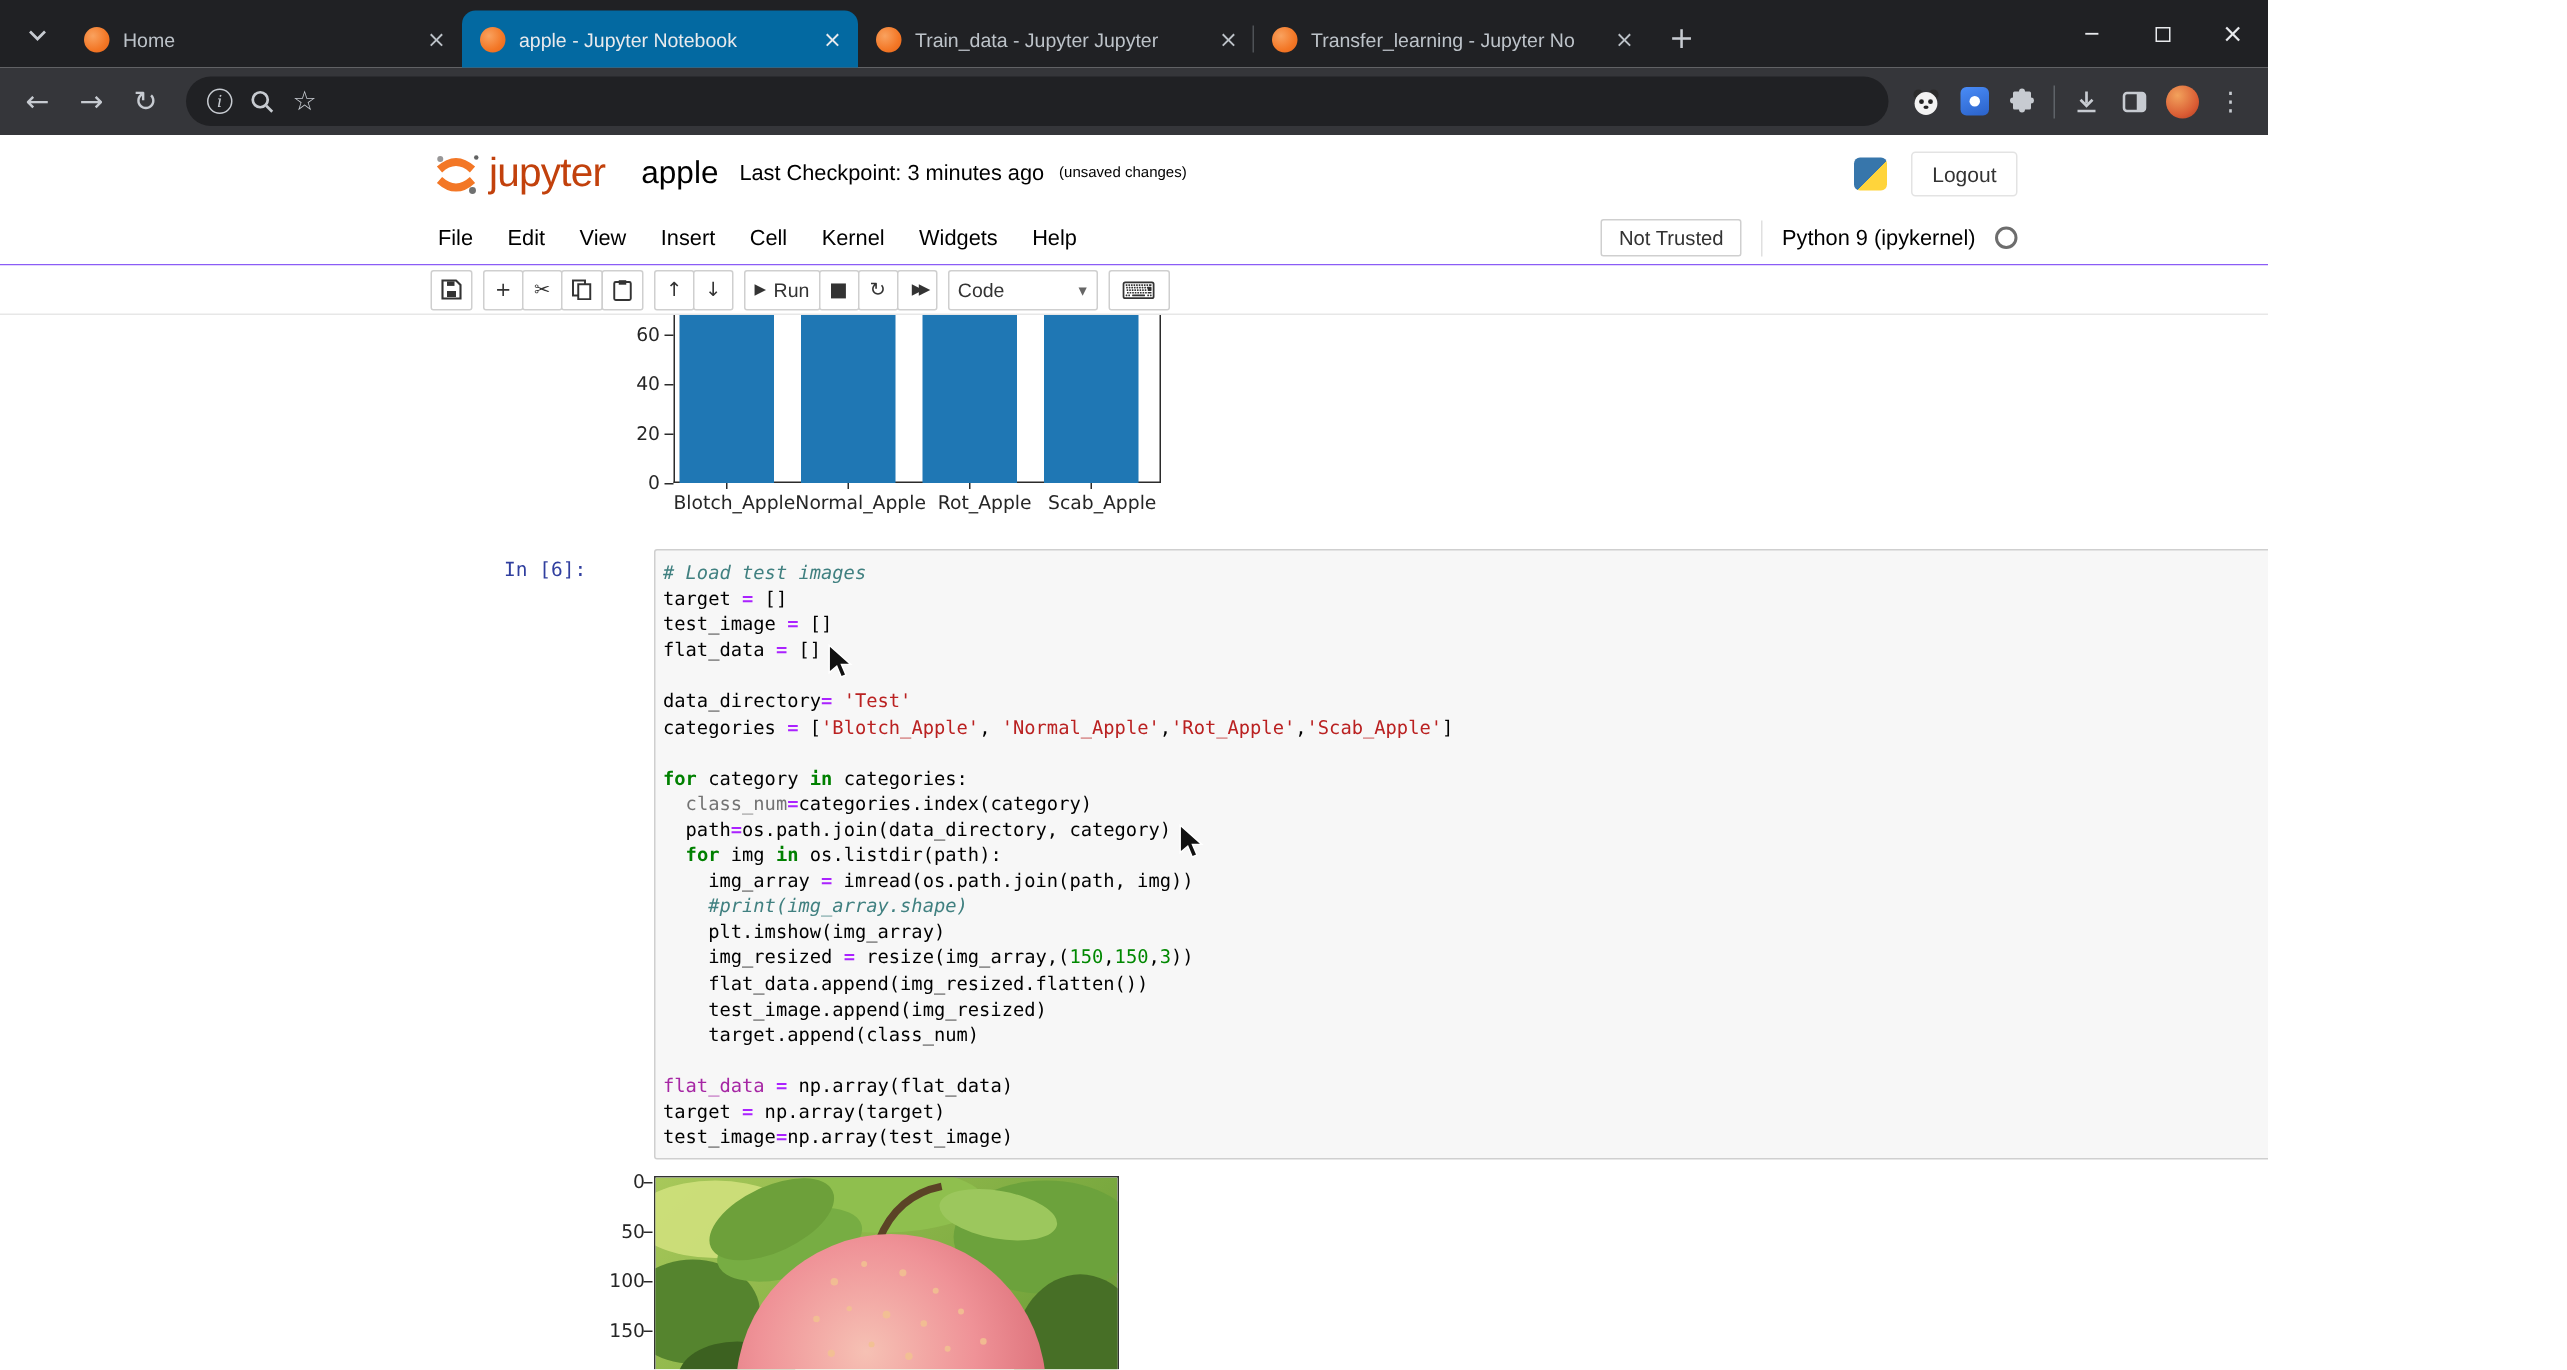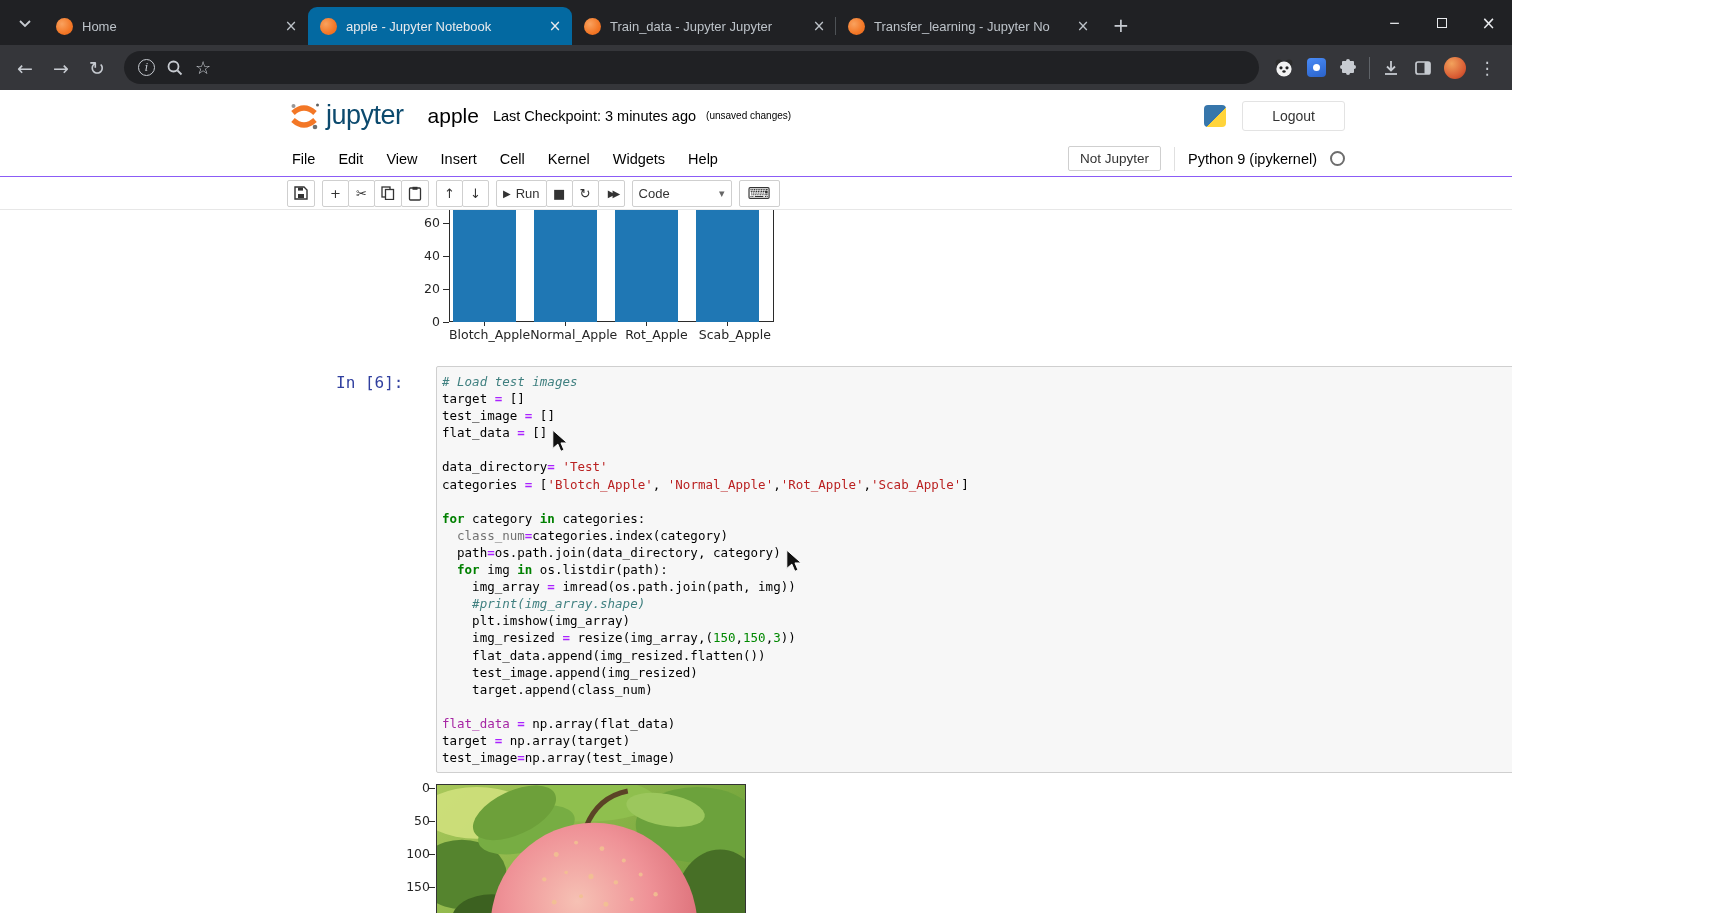--- a/index.html
+++ b/index.html
@@ -31,27 +31,27 @@
   .ext-btn { width:30px; height:30px; display:flex; align-items:center; justify-content:center; color:#c7cbd1; flex:none; font-family:"DejaVu Sans",sans-serif; }
   .blue-ext { width:19px; height:19px; border-radius:4px; background:linear-gradient(160deg,#4a8cf7,#2a62c9); display:flex; align-items:center; justify-content:center; }
   .blue-ext i { width:7px; height:7px; border-radius:50%; background:#fff; }
   .bar-sep { width:1px; height:22px; background:#5f6368; margin:0 4px; flex:none; }
   .avatar { width:22px; height:22px; border-radius:50%; background:radial-gradient(circle at 35% 30%, #f2a25c, #d95b33 65%, #a93b22); flex:none; }
   .kebab { font-size:17px; }
 
   
   .jp-header { height:51px; background:#fff; display:flex; align-items:center; padding:0 167px 0 287px; }
   .jp-logo { display:flex; align-items:center; gap:5px; margin-right:24px; }
-  .jp-logo-text { font-size:27px; color:#0c4a6e; letter-spacing:-0.5px; }
+  .jp-logo-text { font-size:27px; color:#c2410c; letter-spacing:-0.5px; }
   .jp-title { font-size:21px; color:#000; margin-right:14px; }
   .jp-checkpoint { font-size:14.5px; color:#000; margin-right:10px; }
   .jp-unsaved { font-size:10px; color:#000; }
   .jp-header-right { margin-left:auto; display:flex; align-items:center; gap:16px; }
   .py-ext-icon { width:22px; height:22px; border-radius:4px; background:linear-gradient(135deg,#3776ab 55%, #ffd43b 55%); }
-  .logout-btn { font-size:14px; color:#333; border:1px solid #e3e3e3; border-radius:3px; padding:6px 29px; background:#fff; }
+  .logout-btn { font-size:14px; color:#333; border:1px solid #e3e3e3; border-radius:3px; padding:6px 13px; background:#fff; }
 
   
   .jp-menubar { height:36px; border-bottom:1px solid #8b5cf6; display:flex; align-items:center; padding:0 167px 0 292px; gap:23px; font-size:14.5px; color:#000; background:#fff; }
   .menu-item { cursor:default; }
   .menu-right { margin-left:auto; display:flex; align-items:center; gap:13px; }
   .not-trusted { border:1px solid #cfcfcf; color:#333; font-size:13.5px; padding:4px 11px; border-radius:2px; background:#fff; }
   .menusep { width:1px; height:24px; background:#e0e0e0; }
   .kernel-name { font-size:14.5px; color:#000; }
   .kernel-circle { width:15px; height:15px; border:2px solid #6d6d6d; border-radius:50%; }
 
@@ -74,21 +74,21 @@
   .plotbox { position:absolute; left:449px; top:-4px; width:325px; height:116px; border-left:1.2px solid #2b2b2b; border-right:1.2px solid #2b2b2b; border-bottom:1.2px solid #2b2b2b; }
   .bars { position:absolute; left:451px; top:0; width:322px; height:112px; display:flex; align-items:flex-end; gap:18px; padding-left:2px; overflow:hidden; }
   .bar { width:63px; flex:none; }
   .xlabels { position:absolute; left:449px; top:117px; width:325px; display:flex; }
   .xlabels span { flex:1; text-align:center; font:12.5px "DejaVu Sans",sans-serif; color:#262626; }
   .ytick-label { position:absolute; left:392px; width:48px; text-align:right; font:12.5px "DejaVu Sans",sans-serif; color:#262626; line-height:14px; }
   .ytick-mark { position:absolute; left:443px; width:6px; height:1.2px; background:#2b2b2b; }
   .xtick-mark { position:absolute; width:1.2px; height:4px; top:112px; background:#2b2b2b; }
 
   
-  .cell-prompt { position:absolute; left:336px; top:163px; font-family:"DejaVu Sans Mono",monospace; font-size:16px; color:#303F9F; }
+  .cell-prompt { position:absolute; left:336px; top:163px; font-family:"DejaVu Sans Mono",monospace; font-size:13px; color:#303F9F; }
   .input-area { position:absolute; left:436px; top:156px; width:1086px; height:407px; background:#f7f7f7; border:1px solid #cfcfcf; border-radius:2px; padding:6px 5px; }
   .code { font-family:"DejaVu Sans Mono",monospace; font-size:12.5px; line-height:17.1px; white-space:pre; color:#000; }
   .code-line { height:17.1px; }
   .tok-c { color:#408080; font-style:italic; }
   .tok-k { color:#008000; font-weight:bold; }
   .tok-s { color:#BA2121; }
   .tok-n { color:#080; }
   .tok-o { color:#AA22FF; font-weight:bold; }
   .tok-v { color:#000; }
   .tok-d { color:#737373; }
@@ -224,21 +224,21 @@
   <div class="jp-menubar">
     <span class="menu-item">File</span>
     <span class="menu-item">Edit</span>
     <span class="menu-item">View</span>
     <span class="menu-item">Insert</span>
     <span class="menu-item">Cell</span>
     <span class="menu-item">Kernel</span>
     <span class="menu-item">Widgets</span>
     <span class="menu-item">Help</span>
     <span class="menu-right">
-      <span class="not-trusted">Not Jupyter</span>
+      <span class="not-trusted">Not Trusted</span>
       <span class="menusep"></span>
       <span class="kernel-name">Python 9 (ipykernel)</span>
       <span class="kernel-circle"></span>
     </span>
   </div>
 
   <div class="jp-toolbar">
     <span class="btn-group">
       <span class="tb-btn">
         <svg width="14" height="14" viewBox="0 0 14 14">

